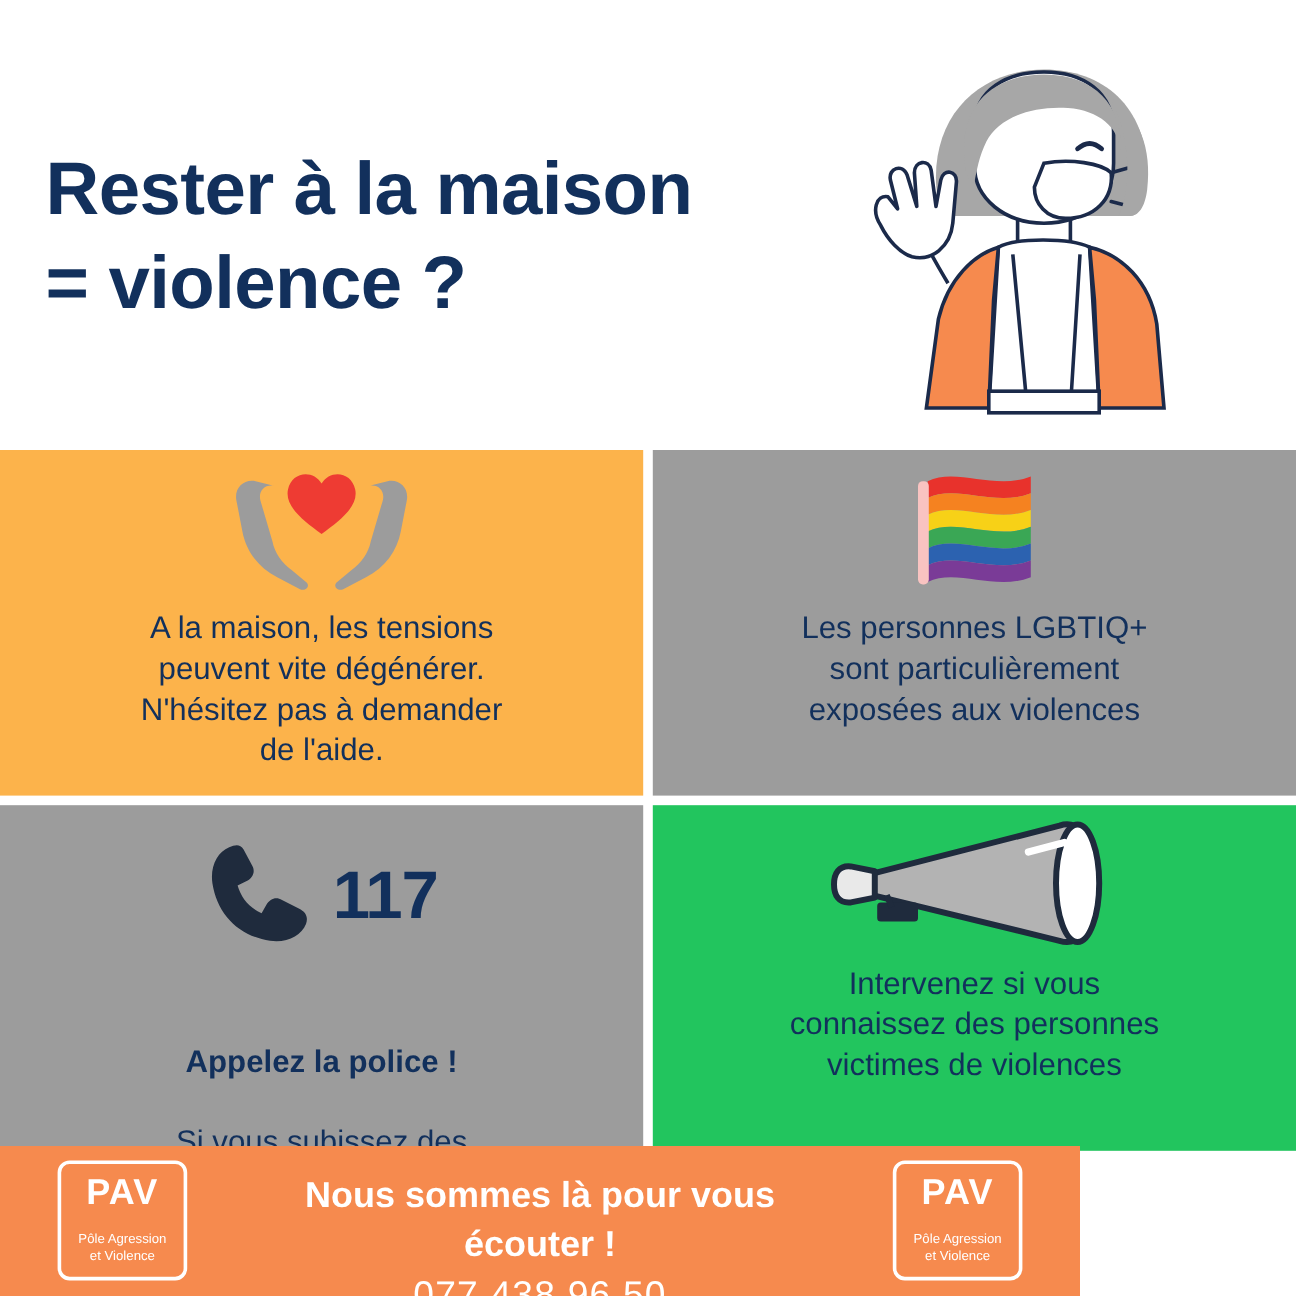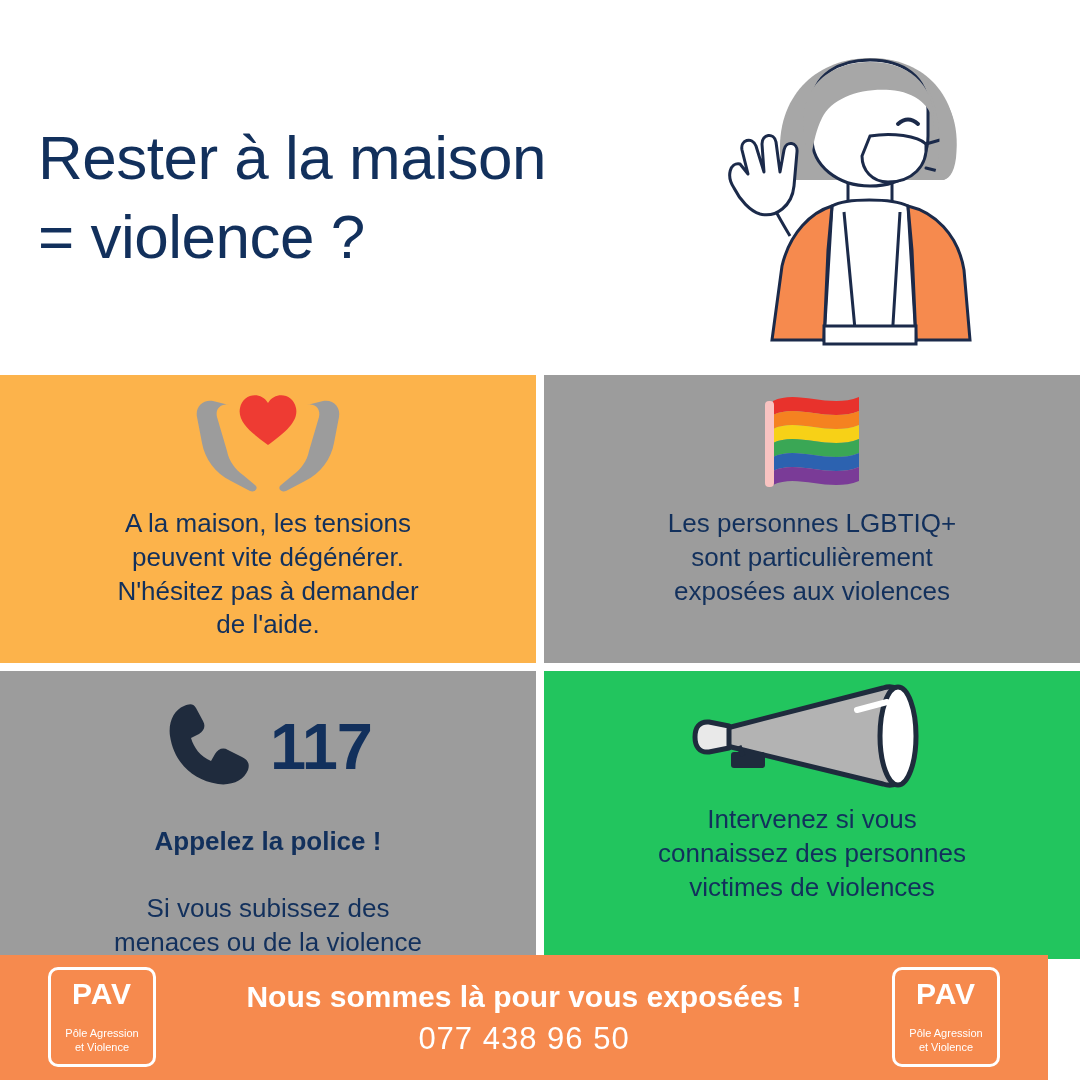--- a/index.html
+++ b/index.html
@@ -27,21 +27,21 @@
     width: 1080px;
     height: 375px;
     background: #ffffff;
   }
   .headline {
     position: absolute;
     left: 38px;
     top: 118px;
     color: #12305c;
     font-size: 62px;
-    font-weight: normal;
+    font-weight: bold;
     line-height: 1.28;
     letter-spacing: -0.5px;
     white-space: pre-line;
   }
 
   .person {
     position: absolute;
     right: 60px;
     top: 40px;
     width: 300px;
@@ -87,48 +87,49 @@
     font-size: 26px;
     line-height: 1.3;
     white-space: pre-line;
   }
   .cell-text.bold-first {
     top: 120px;
   }
   .cell-lead {
     font-weight: bold;
     display: block;
+    margin-top: 43px;
   }
 
   
   .phone-row {
     position: absolute;
     left: 0;
     top: 20px;
     width: 536px;
     height: 110px;
     display: flex;
     align-items: center;
     justify-content: center;
     gap: 14px;
   }
   .phone-number {
     color: #12305c;
-    font-size: 65px;
+    font-size: 56px;
     font-weight: bold;
     line-height: 1;
     letter-spacing: -1px;
   }
 
   
   .footer {
     position: absolute;
     left: 0;
     top: 955px;
-    width: 1048px;
+    width: 900px;
     height: 125px;
     background: #f68a4e;
   }
   .footer-text {
     position: absolute;
     left: 200px;
     right: 200px;
     top: 22px;
     text-align: center;
     color: #ffffff;
@@ -281,21 +282,21 @@
   </div>
 
   <div class="footer">
     <div class="logo left">
       <div class="logo-pav">PAV</div>
       <div class="logo-sub">Pôle Agression
 et Violence</div>
     </div>
 
     <div class="footer-text">
-      <div>Nous sommes là pour vous exposées !</div>
+      <div>Nous sommes là pour vous écouter !</div>
       <div class="footer-phone">077 438 96 50</div>
     </div>
 
     <div class="logo right">
       <div class="logo-pav">PAV</div>
       <div class="logo-sub">Pôle Agression
 et Violence</div>
     </div>
   </div>
 

